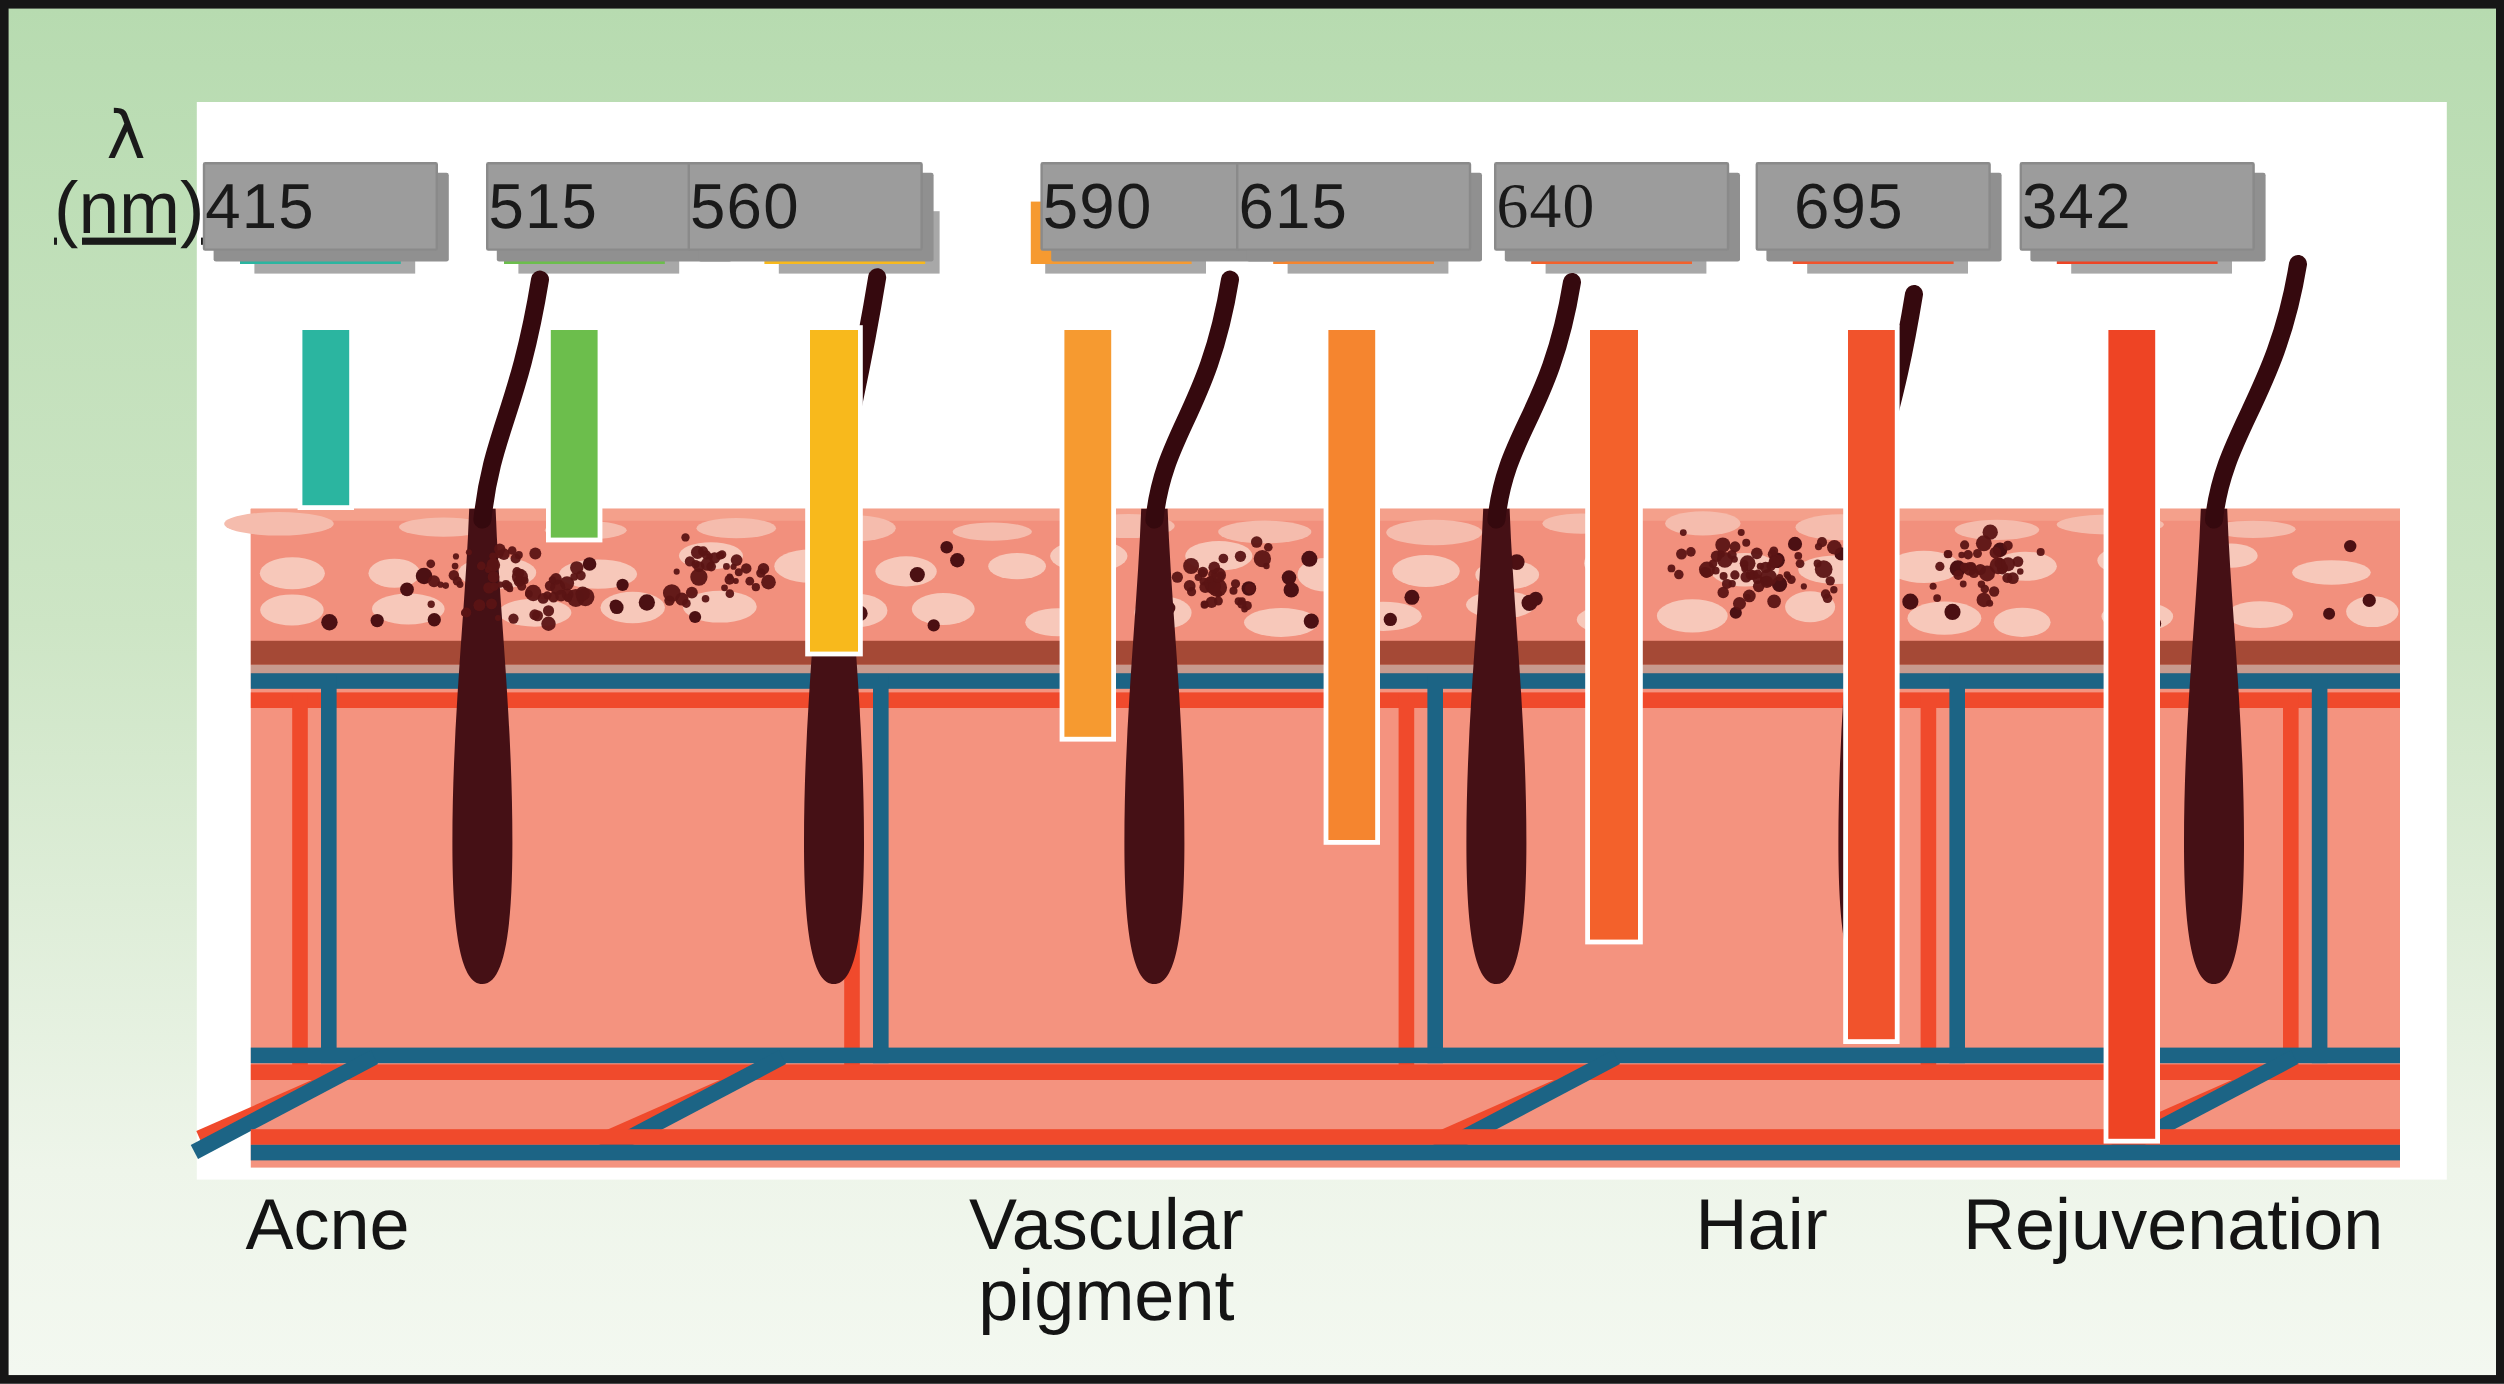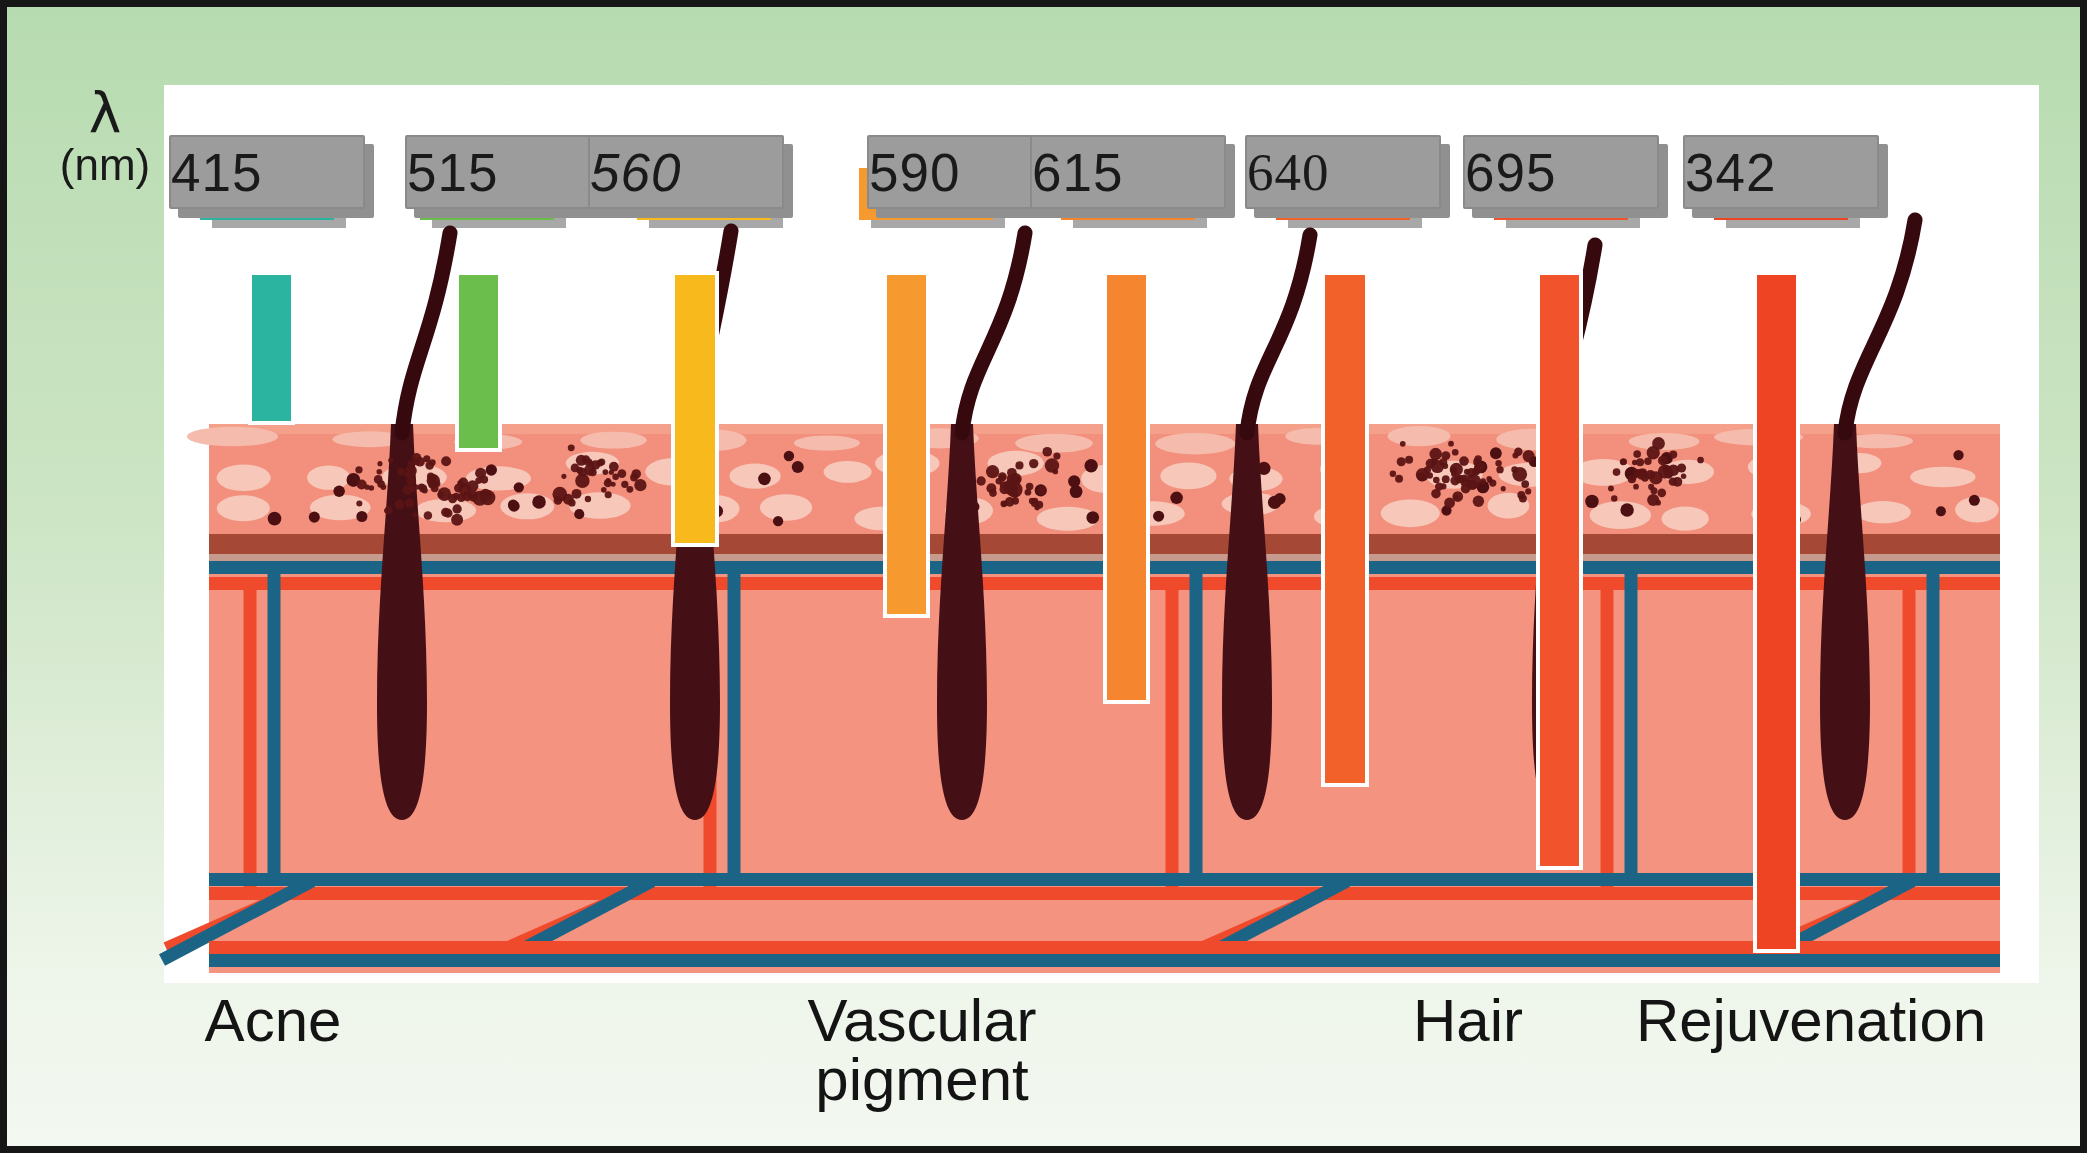--- a/index.html
+++ b/index.html
@@ -14,21 +14,21 @@
   }
   #panel{
     position:absolute;
     background:#ffffff;
   }
   #unit-label{
     position:absolute;left:38px;top:78px;width:120px;
     text-align:center;color:#1a1a1a;line-height:1.04;
   }
   #unit-label .lambda{font-family:"DejaVu Sans",sans-serif;font-size:55px;display:block;}
-  #unit-label .unit{font-family:"Liberation Sans",sans-serif;font-size:44px;display:block;}
+  #unit-label .unit{font-family:"Liberation Sans",sans-serif;font-size:61px;display:block;text-decoration:underline;}
   .wtab{
     position:absolute;height:52px;top:161px;
     box-shadow:12px 8px 0 #a8a8a8;
     z-index:3;
   }
   .wbox{
     position:absolute;top:92px;height:74px;
     background:#9c9c9c;border:2px solid #8a8a8a;box-sizing:border-box;
     box-shadow:9px 9px 0 #909090;
     z-index:4;border-radius:2px;
@@ -57,37 +57,37 @@
   <div id="wavelength-row">
       <div class="wtab" style="left: 193px; width: 134px; background: rgb(43, 181, 160);"></div>
       <div class="wbox" style="left: 162px; width: 196px;">
         <span>415</span>
       </div>
       <div class="wtab" style="left: 413px; width: 134px; background: rgb(108, 190, 76);"></div>
       <div class="wbox" style="left: 398px; width: 196px;">
         <span>515</span>
       </div>
       <div class="wtab" style="left: 630px; width: 134px; background: rgb(248, 185, 28);"></div>
-      <div class="wbox" style="left: 581px; width: 196px; font-style: italic;">
+      <div class="wbox" style="left: 566px; width: 196px;">
         <span>560</span>
       </div>
       <div class="wtab" style="left: 852px; width: 134px; background: rgb(246, 154, 48);"></div>
       <div class="wbox" style="left: 860px; width: 196px;">
         <span>590</span>
       </div>
       <div class="wtab" style="left: 1054px; width: 134px; background: rgb(245, 133, 47);"></div>
       <div class="wbox" style="left: 1023px; width: 196px;">
         <span>615</span>
       </div>
       <div class="wtab" style="left: 1269px; width: 134px; background: rgb(243, 97, 43);"></div>
       <div class="wbox" style="left: 1238px; width: 196px; font-family: Liberation Serif, serif;">
         <span>640</span>
       </div>
       <div class="wtab" style="left: 1487px; width: 134px; background: rgb(241, 83, 44);"></div>
-      <div class="wbox" style="left: 1456px; width: 196px;">
+      <div class="wbox" style="left: 1456px; width: 196px; padding-left: 30px;">
         <span>695</span>
       </div>
       <div class="wtab" style="left: 1707px; width: 134px; background: rgb(238, 68, 36);"></div>
       <div class="wbox" style="left: 1676px; width: 196px;">
         <span>342</span>
       </div>
     </div>
 
   <svg id="skin-svg" width="2087" height="1153" viewBox="0 0 2087 1153">
       <rect x="202" y="417" width="1791" height="549" fill="#F4937F"></rect>

